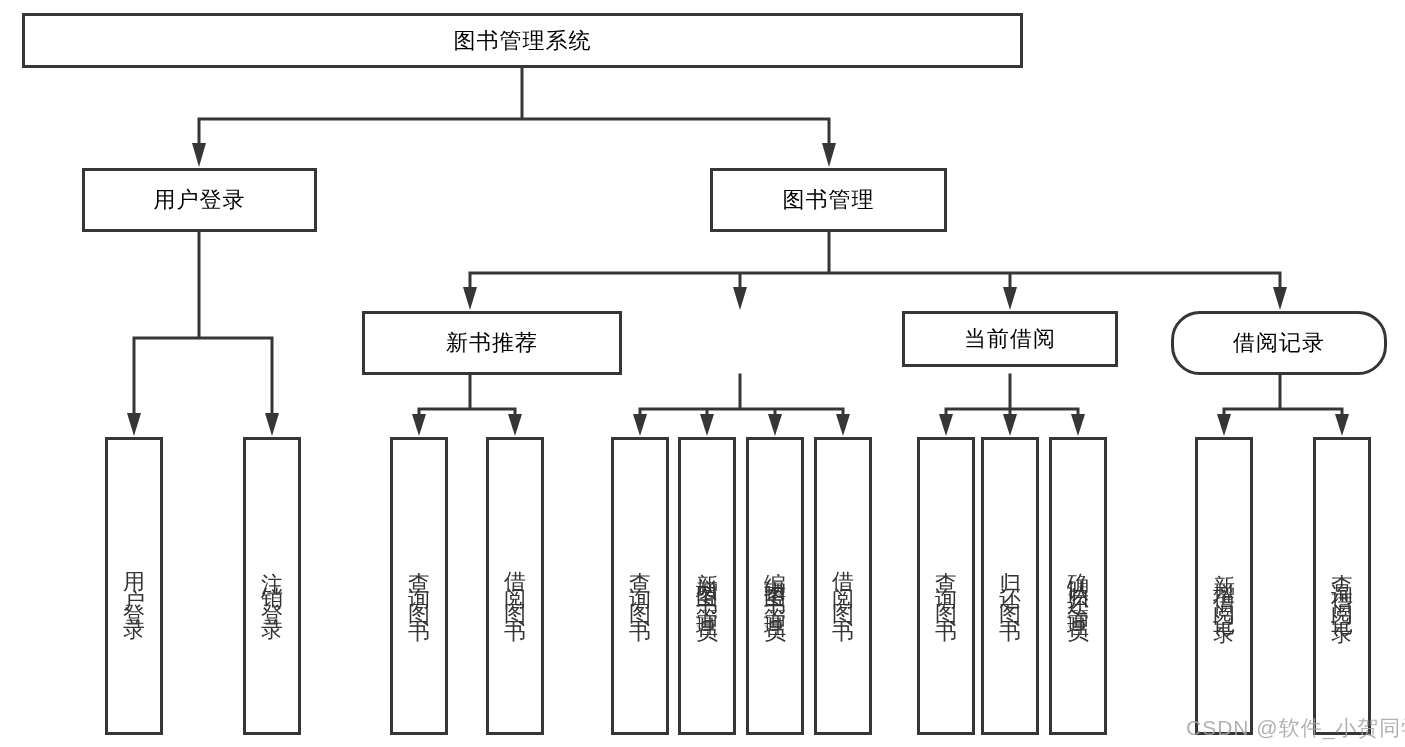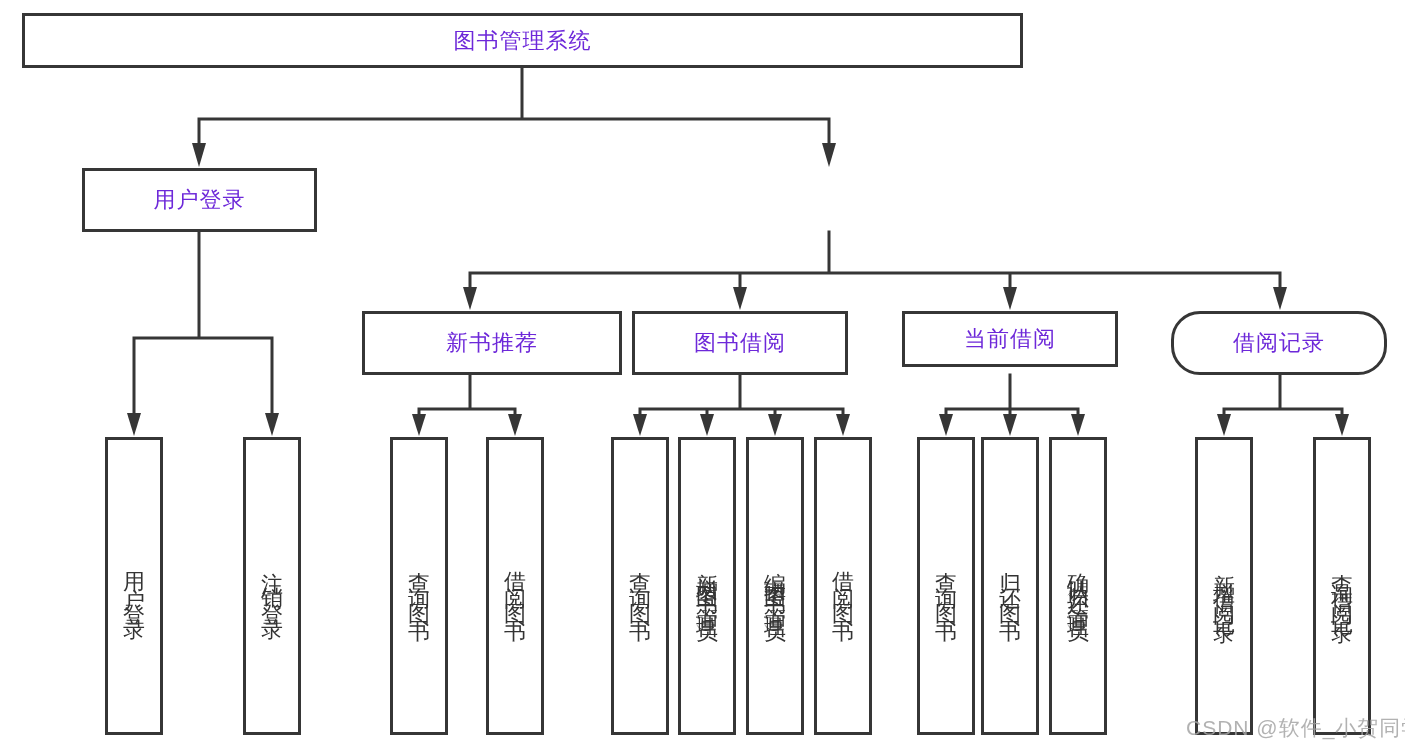--- a/index.html
+++ b/index.html
@@ -5,21 +5,21 @@
   html,body{margin:0;padding:0;background:#ffffff;}
   #stage{
     position:relative;width:1405px;height:747px;background:#ffffff;overflow:hidden;
     font-family:"Liberation Sans","DejaVu Sans",sans-serif;color:#333333;
   }
   #connectors{position:absolute;left:0;top:0;z-index:1;}
   .hbox{
     position:absolute;z-index:2;box-sizing:border-box;
     border:3px solid #363636;background:#ffffff;
     display:flex;align-items:center;justify-content:center;
-    font-size:22px;letter-spacing:1px;color:#6d28d9;
+    font-size:22px;letter-spacing:1px;color:#000000;
   }
   .vbox{
     position:absolute;z-index:2;box-sizing:border-box;
     border:3px solid #363636;background:#ffffff;
     display:flex;align-items:center;justify-content:center;
     writing-mode:vertical-rl;text-orientation:mixed;
     font-size:22px;letter-spacing:7px;line-height:1;color:#333333;
     top:437px;width:58px;height:298px;
   }
   .vbox.loose{letter-spacing:16px;}
@@ -71,23 +71,23 @@
       <polygon points="1003,414 1017,414 1010,436"></polygon>
       <polygon points="1071,414 1085,414 1078,436"></polygon>
       <polygon points="1217,414 1231,414 1224,436"></polygon>
       <polygon points="1335,414 1349,414 1342,436"></polygon>
     </g>
   </svg>
 
   <div class="hbox" style="left:22px;top:13px;width:1001px;height:55px;">图书管理系统</div>
 
   <div class="hbox" style="left:82px;top:168px;width:235px;height:64px;">用户登录</div>
+  <div class="hbox" style="left:710px;top:168px;width:237px;height:64px;">图书管理</div>
 
   <div class="hbox" style="left:362px;top:311px;width:260px;height:64px;">新书推荐</div>
-  <div class="hbox" style="left:632px;top:311px;width:216px;height:64px;">图书借阅</div>
   <div class="hbox" style="left:902px;top:311px;width:216px;height:56px;">当前借阅</div>
   <div class="hbox" style="left:1171px;top:311px;width:216px;height:64px;border-radius:29px;">借阅记录</div>
 
   <div class="vbox loose" style="left:105px;">用户登录</div>
   <div class="vbox loose" style="left:243px;">注销登录</div>
 
   <div class="vbox loose" style="left:390px;">查询图书</div>
   <div class="vbox loose" style="left:486px;">借阅图书</div>
 
   <div class="vbox loose" style="left:611px;">查询图书</div>

